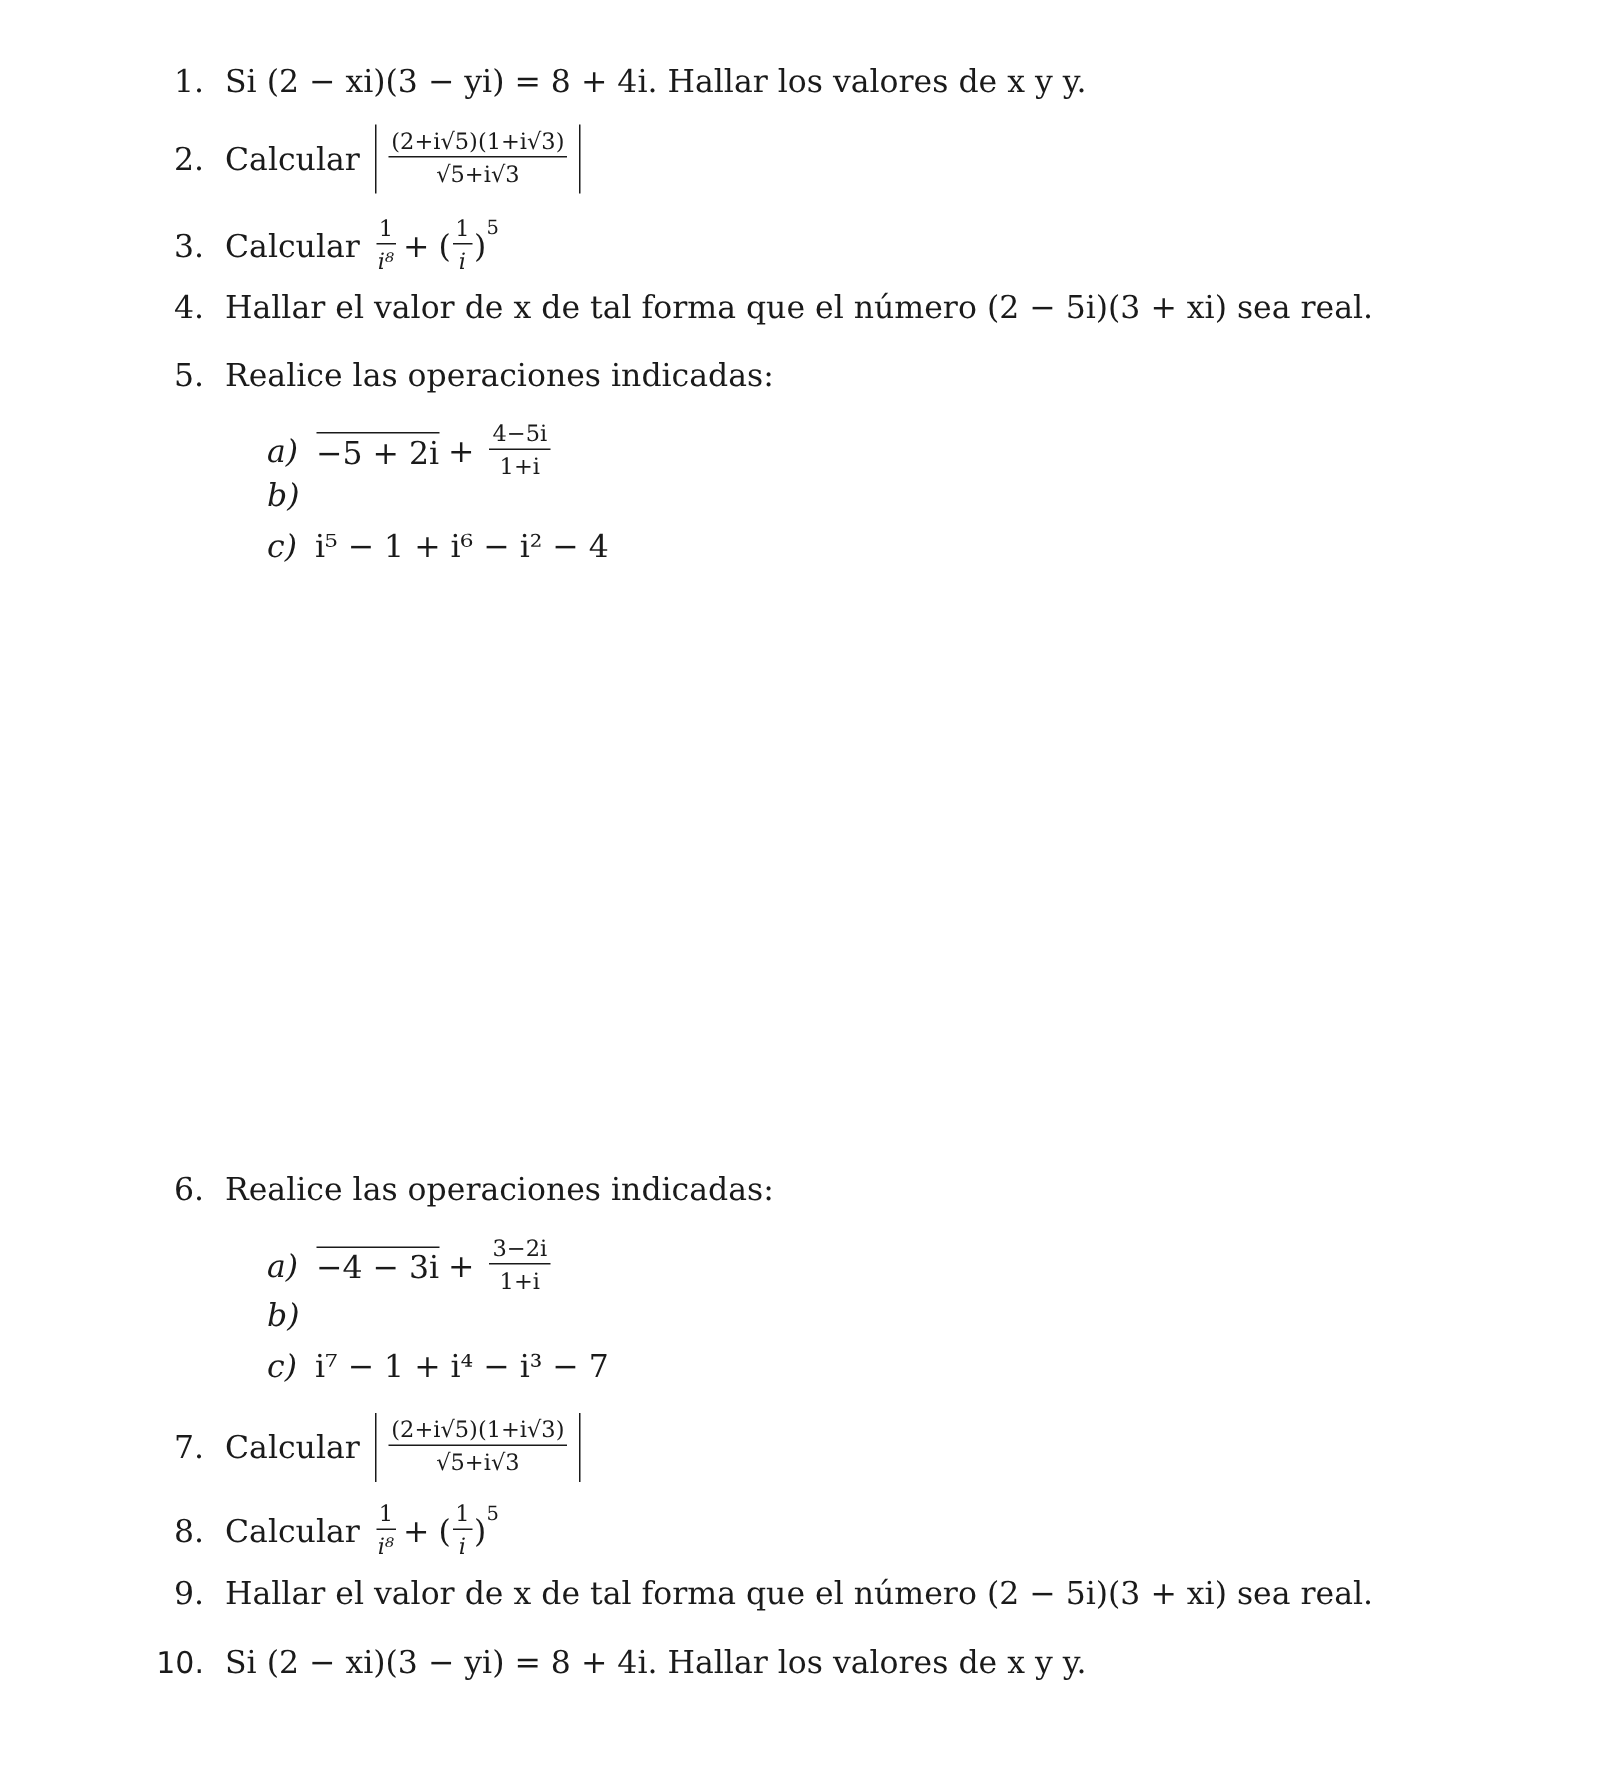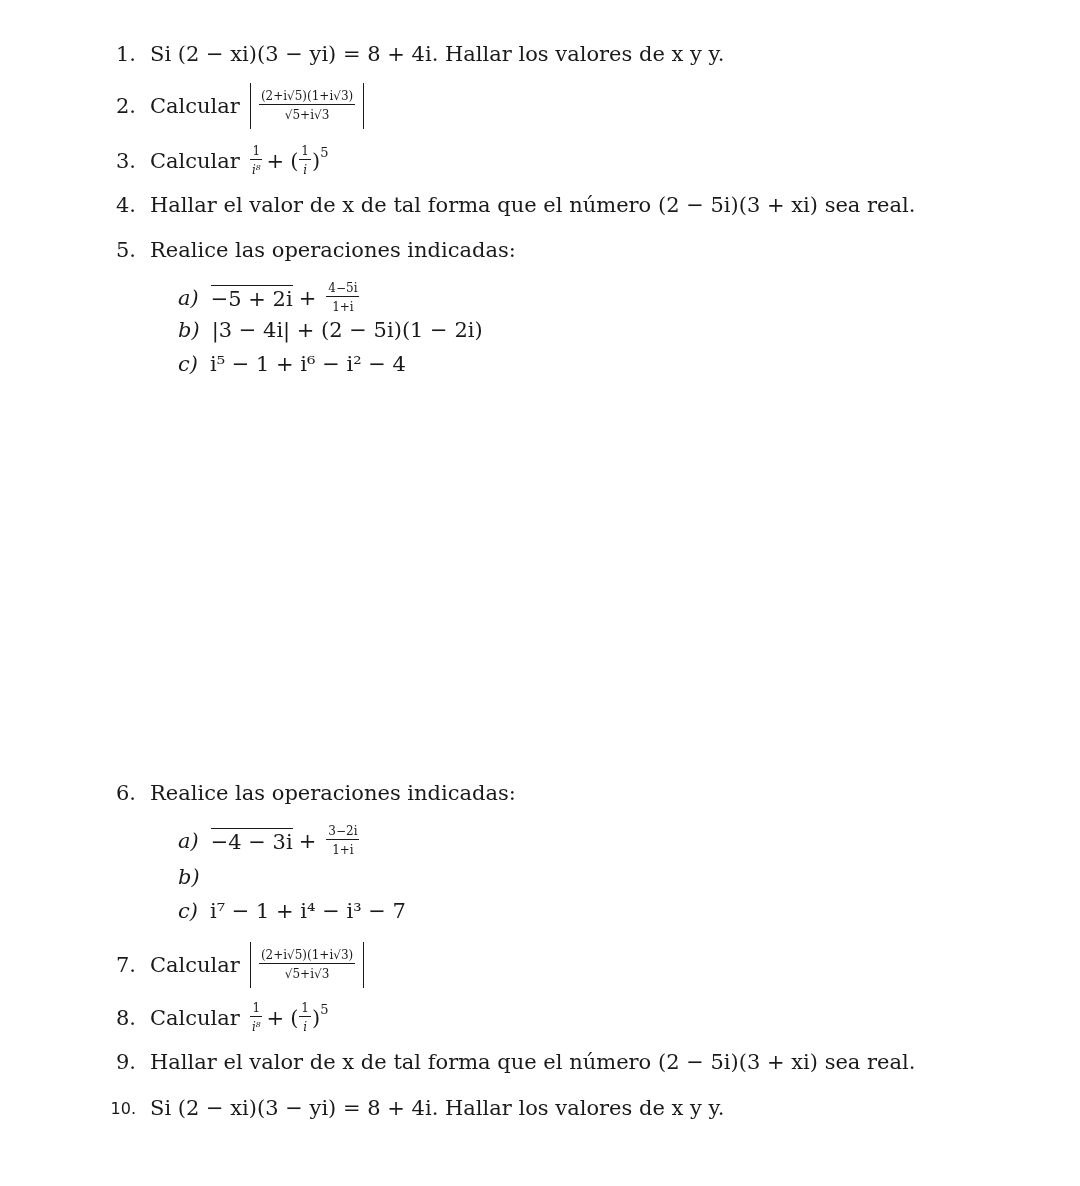--- a/index.html
+++ b/index.html
@@ -6,25 +6,25 @@
   body {
     width: 1080px; height: 1186px; position: relative; overflow: hidden;
     font-family: "DejaVu Serif", "Liberation Serif", serif;
     color: #1a1a1a;
   }
   .line {
     position: absolute; left: 0; font-size: 21px; white-space: nowrap;
     display: flex; align-items: center;
   }
   .num { display: inline-block; text-align: right; width: 150px; padding-right: 14px; box-sizing: border-box; }
-  .num.small { font-size: 16px; font-family: "DejaVu Sans", "Liberation Sans", sans-serif; }
+  .num.small { font-size: 20px; font-family: "DejaVu Sans", "Liberation Sans", sans-serif; }
   .sub { position: absolute; left: 178px; font-size: 21px; white-space: nowrap; display: flex; align-items: center; }
   .label { font-style: italic; margin-right: 12px; }
   .m { font-style: italic; }
-  .frac { display: inline-flex; flex-direction: column; align-items: center; vertical-align: middle; margin: 0 4px; font-size: 12px; line-height: 1.05; }
+  .frac { display: inline-flex; flex-direction: column; align-items: center; vertical-align: middle; margin: 0 4px; font-size: 15px; line-height: 1.05; }
   .frac .top { border-bottom: 1px solid #1a1a1a; padding: 0 2px 1px; }
   .frac .bot { padding: 4px 2px 0; }
   .abs { display: inline-flex; align-items: center; border-left: 1.5px solid #1a1a1a; border-right: 1.5px solid #1a1a1a; padding: 0 4px; height: 46px; margin-left: 10px; }
   .over { border-top: 1.5px solid #1a1a1a; padding-top: 1px; }
   sup { font-size: 13px; }
 </style>
 </head>
 <body>
 
 <div class="line" style="top:42px;">
@@ -73,21 +73,20 @@
   <span class="label">a)</span>
   <span class="over">−5 + 2i</span>
   <span style="margin:0 6px;">+</span>
   <span class="frac">
     <span class="top">4−5i</span>
     <span class="bot">1+i</span>
   </span>
 </div>
 <div class="sub" style="top:318px;">
   <span class="label">b)</span>
-  <span>|3 − 4i| + (2 − 5i)(1 − 2i)</span>
 </div>
 <div class="sub" style="top:352px;">
   <span class="label">c)</span>
   <span>i⁵ − 1 + i⁶ − i² − 4</span>
 </div>
 
 <div class="line" style="top:781px;">
   <span class="num">6.</span>
   <span>Realice las operaciones indicadas:</span>
 </div>

